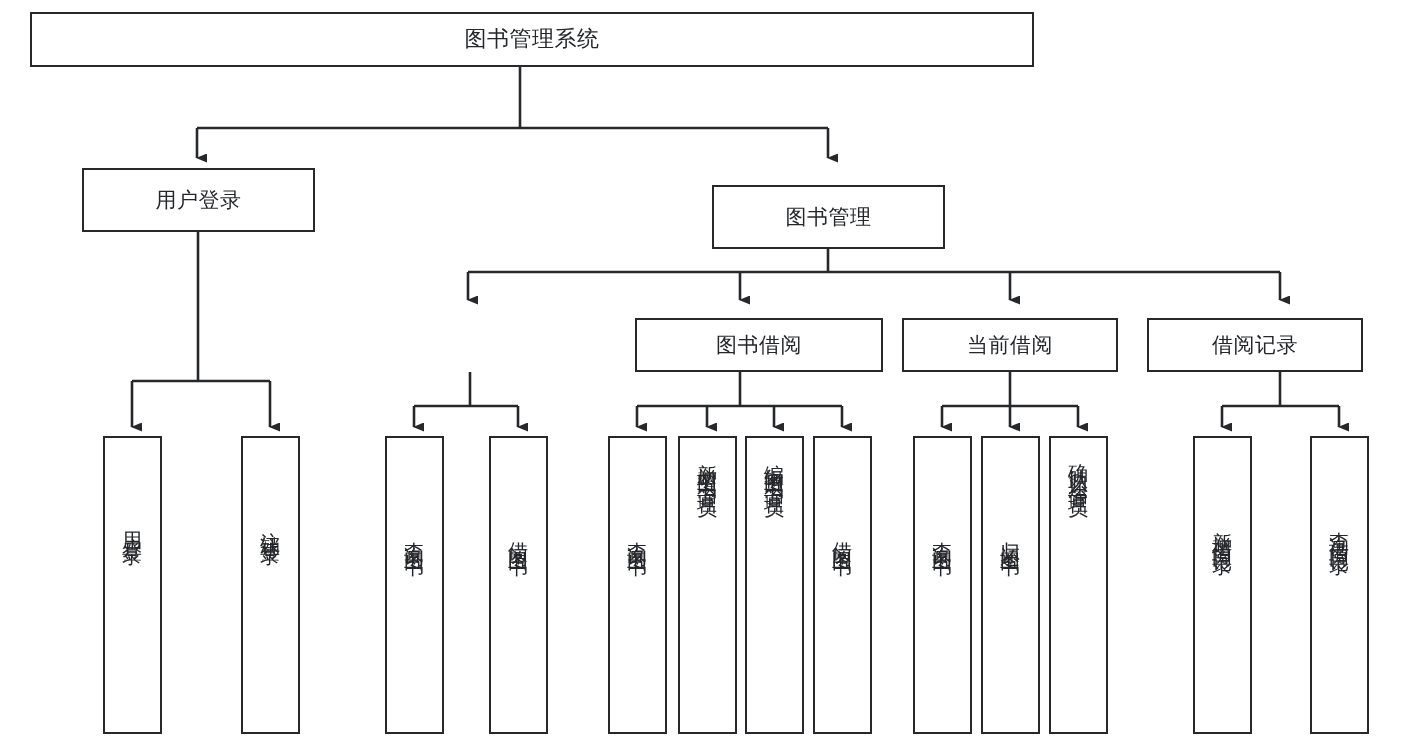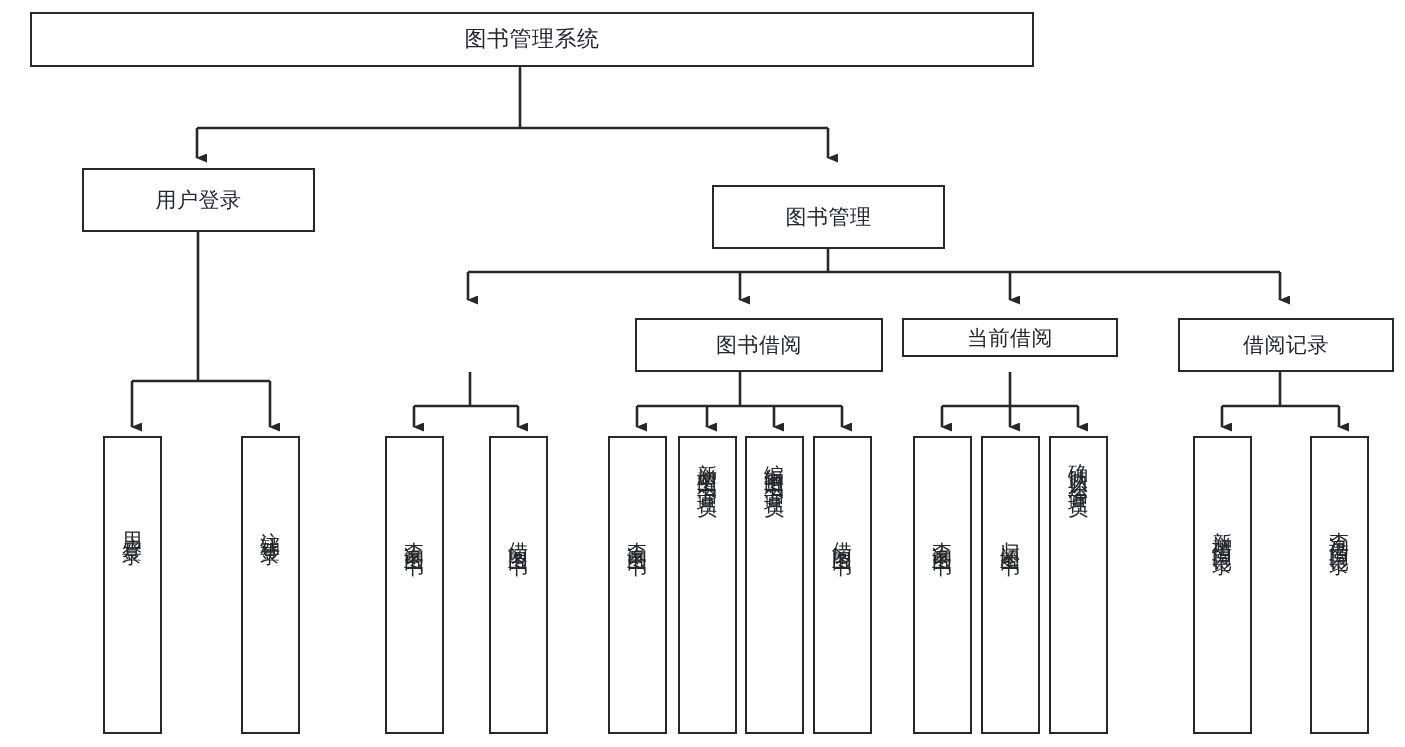--- a/index.html
+++ b/index.html
@@ -145,24 +145,24 @@
   <div class="node horizontal" style="left:82px; top:168px; width:233px; height:64px;">
     <span class="label">用户登录</span>
   </div>
   <div class="node horizontal" style="left:712px; top:168px; width:233px; height:64px;margin-top:17px;">
     <span class="label">图书管理</span>
   </div>
 
   <div class="node horizontal" style="left:623px; top:318px; width:248px; height:54px;margin-left:12px;">
     <span class="label">图书借阅</span>
   </div>
-  <div class="node horizontal" style="left:902px; top:318px; width:216px; height:39px;">
+  <div class="node horizontal" style="left:902px; top:318px; width:216px; height:54px;">
     <span class="label">当前借阅</span>
   </div>
-  <div class="node horizontal" style="left:1178px; top:318px; width:216px; height:54px;justify-content:center;">
+  <div class="node horizontal" style="left:1147px; top:318px; width:216px; height:54px;justify-content:center;">
     <span class="label">借阅记录</span>
   </div>
 
   <div class="node vertical mid" style="left:103px; top:436px; width:59px; height:298px;">
     <span class="label">用户登录</span>
   </div>
   <div class="node vertical mid" style="left:241px; top:436px; width:59px; height:298px;">
     <span class="label">注销登录</span>
   </div>
 

